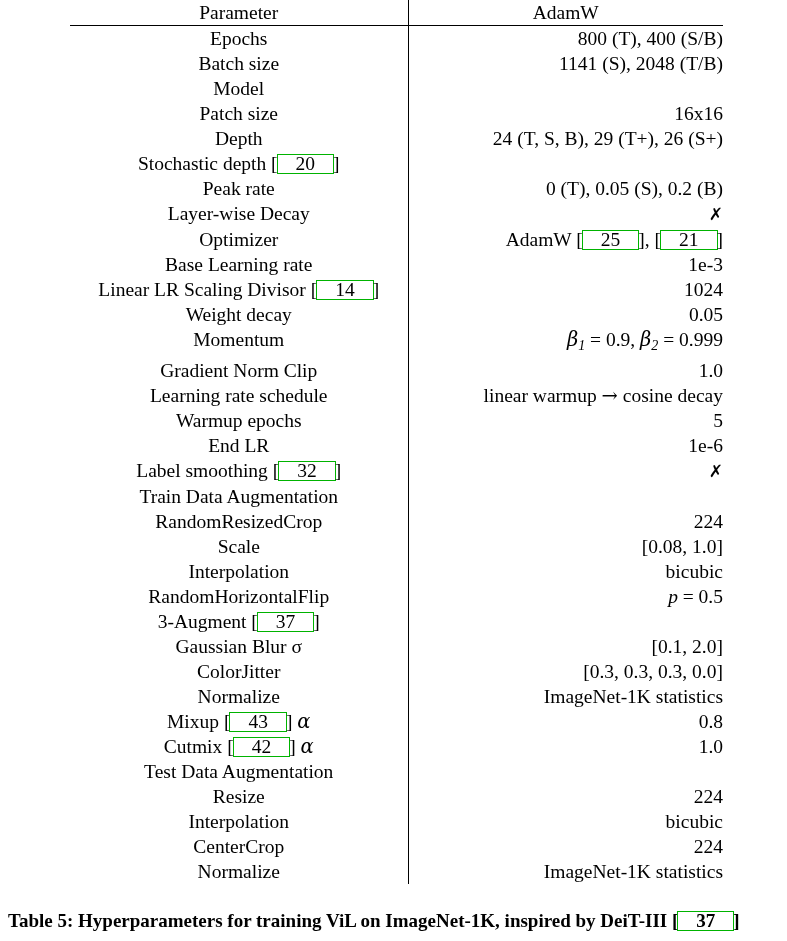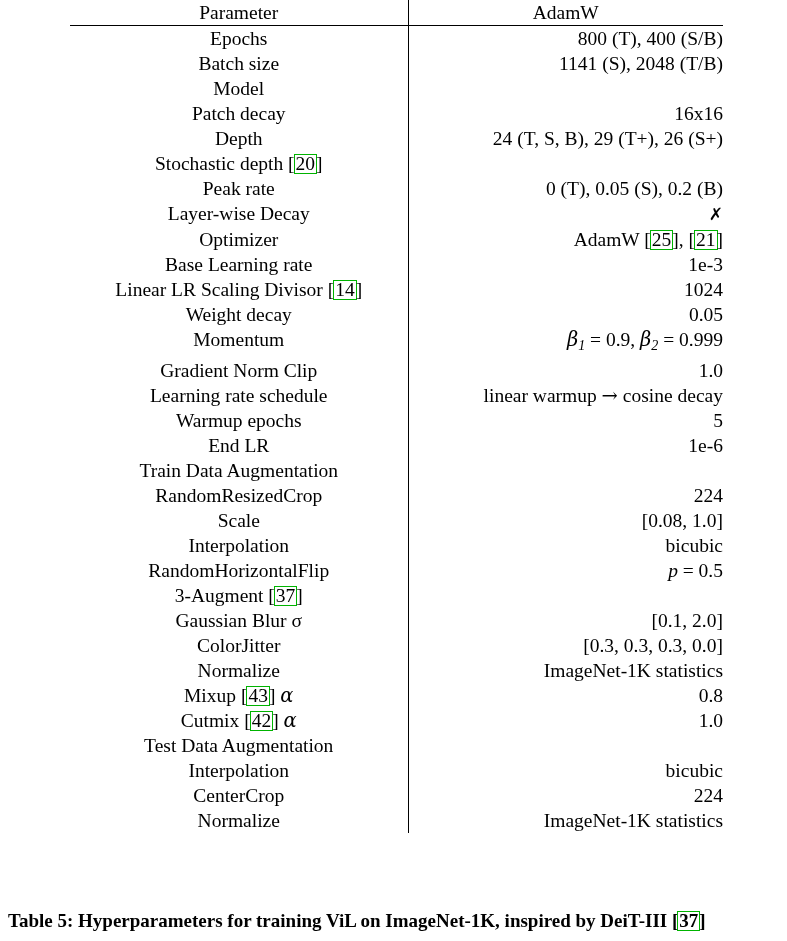--- a/index.html
+++ b/index.html
@@ -65,21 +65,21 @@
 
   .ind1 { padding-left: 58px; }
   .ind2 { padding-left: 81px; }
 
   .cite {
     color: #000000;
     display: inline;
   }
   .cite .num {
     border: 1.3px solid #00b300;
-    padding: 0 1px;
+    padding: 0 18px;
     display: inline-block;
     line-height: 18px;
     margin: 0 -1px;
   }
   .xmark {
     font-family: "DejaVu Sans", sans-serif;
     font-weight: bold;
     font-size: 17px;
     line-height: 25px;
   }
@@ -135,21 +135,21 @@
           </tr>
           <tr>
             <td class="param"><span>Batch size</span></td>
             <td class="value"><span>1141 (S), 2048 (T/B)</span></td>
           </tr>
           <tr>
             <td class="param"><span>Model</span></td>
             <td class="value"></td>
           </tr>
           <tr>
-            <td class="param ind1"><span>Patch decay</span></td>
+            <td class="param ind1"><span>Patch size</span></td>
             <td class="value"><span>16x16</span></td>
           </tr>
           <tr>
             <td class="param ind1"><span>Depth</span></td>
             <td class="value"><span>24 (T, S, B), 29 (T+), 26 (S+)</span></td>
           </tr>
           <tr>
             <td class="param"><span>Stochastic depth</span> <span class="cite">[<span class="num">20</span>]</span></td>
             <td class="value"></td>
           </tr>
@@ -191,20 +191,24 @@
           </tr>
           <tr>
             <td class="param ind1"><span>Warmup epochs</span></td>
             <td class="value"><span>5</span></td>
           </tr>
           <tr>
             <td class="param ind1"><span>End LR</span></td>
             <td class="value"><span>1e-6</span></td>
           </tr>
           <tr>
+            <td class="param"><span>Label smoothing</span> <span class="cite">[<span class="num">32</span>]</span></td>
+            <td class="value"><span class="xmark">✗</span></td>
+          </tr>
+          <tr>
             <td class="param"><span>Train Data Augmentation</span></td>
             <td class="value"></td>
           </tr>
           <tr>
             <td class="param ind1"><span>RandomResizedCrop</span></td>
             <td class="value"><span>224</span></td>
           </tr>
           <tr>
             <td class="param ind2"><span>Scale</span></td>
             <td class="value"><span>[0.08, 1.0]</span></td>
@@ -237,20 +241,24 @@
             <td class="param ind1"><span>Mixup</span> <span class="cite">[<span class="num">43</span>]</span> <span class="greek">α</span></td>
             <td class="value"><span>0.8</span></td>
           </tr>
           <tr>
             <td class="param ind1"><span>Cutmix</span> <span class="cite">[<span class="num">42</span>]</span> <span class="greek">α</span></td>
             <td class="value"><span>1.0</span></td>
           </tr>
           <tr>
             <td class="param"><span>Test Data Augmentation</span></td>
             <td class="value"></td>
+          </tr>
+          <tr>
+            <td class="param ind1"><span>Resize</span></td>
+            <td class="value"><span>224</span></td>
           </tr>
           <tr>
             <td class="param ind2"><span>Interpolation</span></td>
             <td class="value"><span>bicubic</span></td>
           </tr>
           <tr>
             <td class="param ind1"><span>CenterCrop</span></td>
             <td class="value"><span>224</span></td>
           </tr>
           <tr class="last-row">

